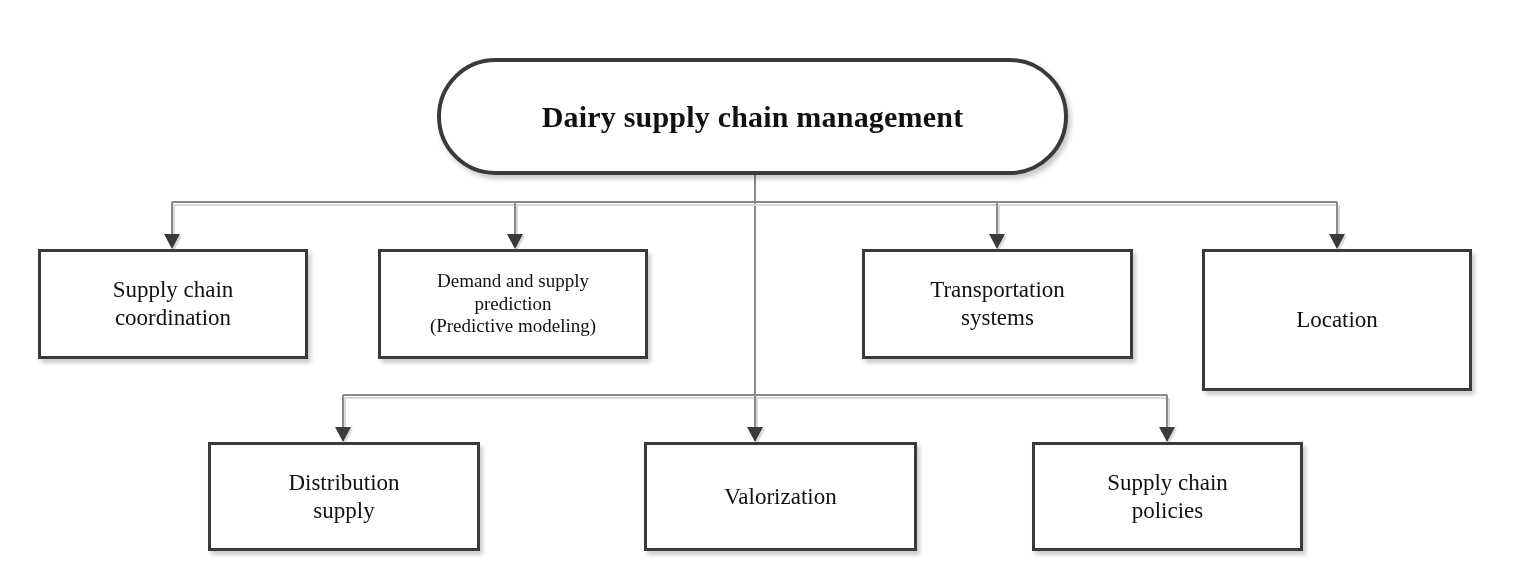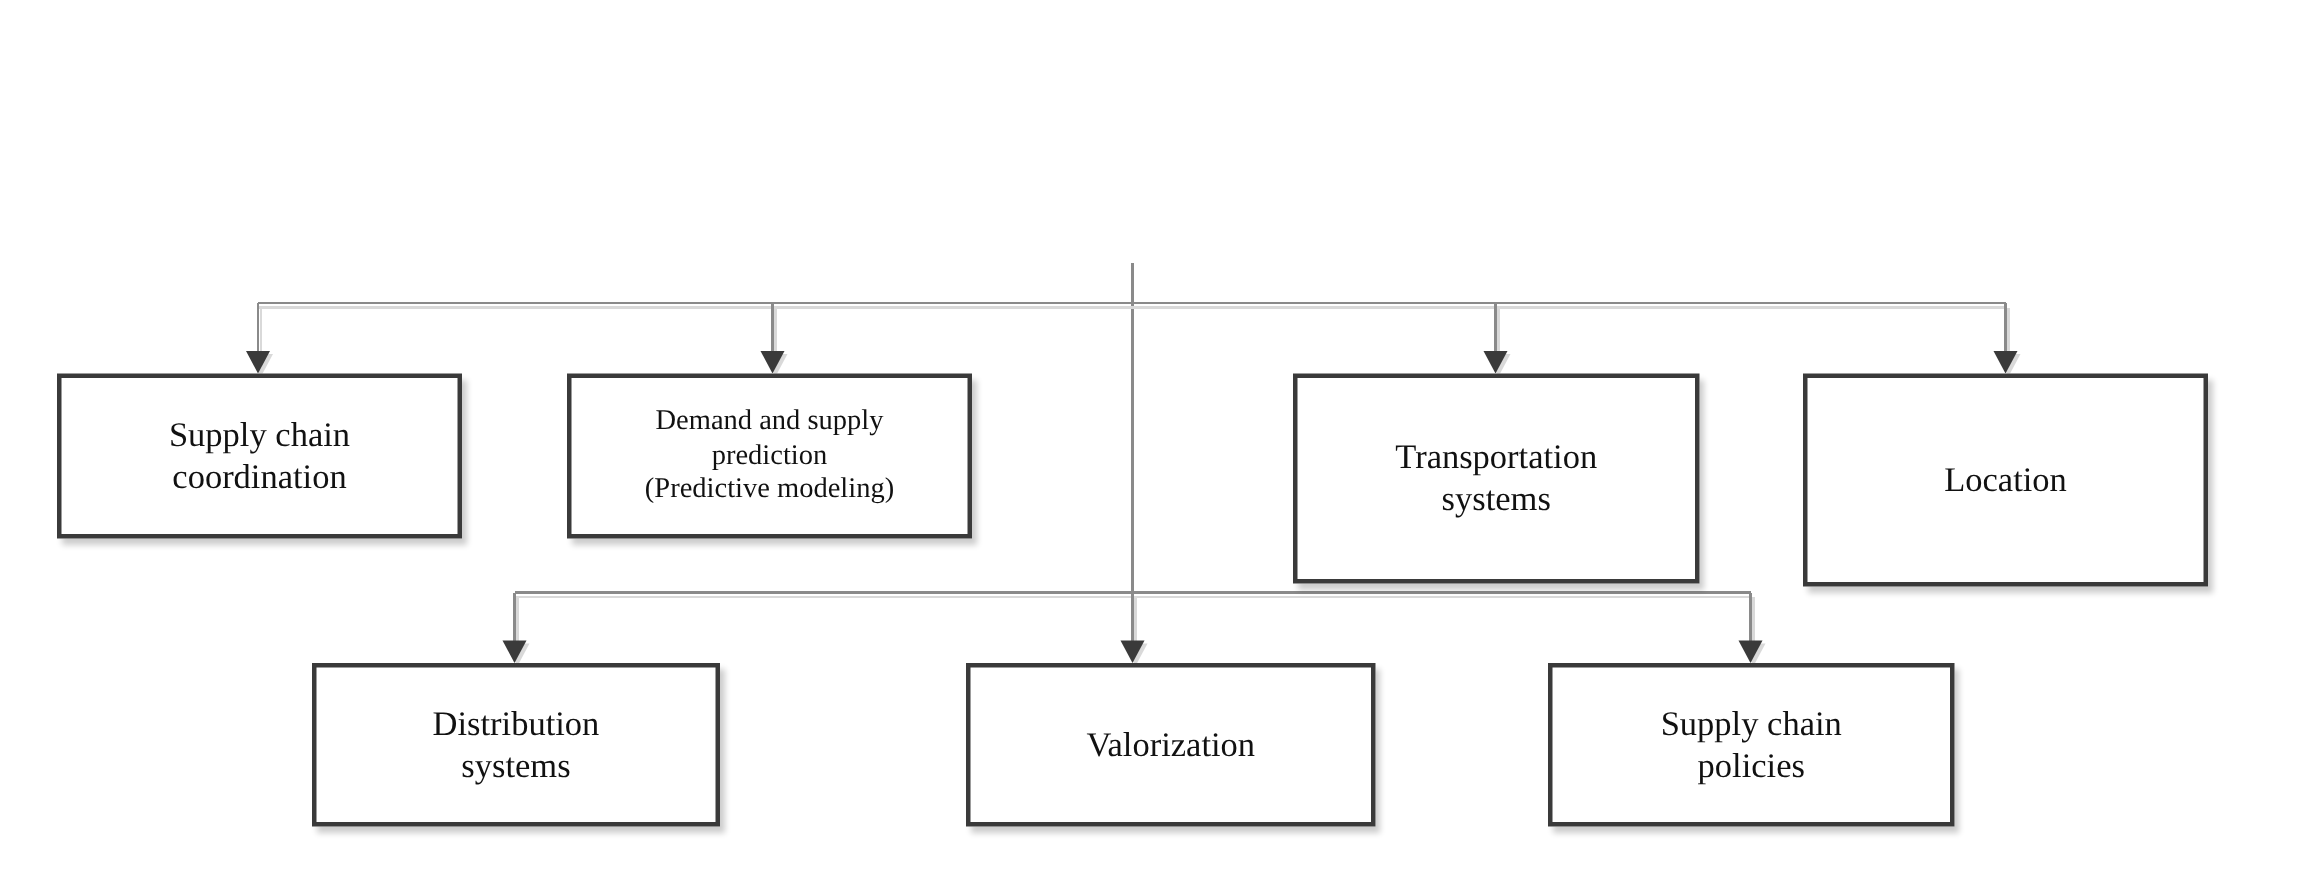--- a/index.html
+++ b/index.html
@@ -110,43 +110,46 @@
         <polygon points="1329,234 1345,234 1337,249" fill="#3a3a3a"></polygon>
         <polygon points="337,429 353,429 345,444" fill="#d9d9d9"></polygon>
         <polygon points="335,427 351,427 343,442" fill="#3a3a3a"></polygon>
         <polygon points="749,429 765,429 757,444" fill="#d9d9d9"></polygon>
         <polygon points="747,427 763,427 755,442" fill="#3a3a3a"></polygon>
         <polygon points="1161,429 1177,429 1169,444" fill="#d9d9d9"></polygon>
         <polygon points="1159,427 1175,427 1167,442" fill="#3a3a3a"></polygon>
       </g>
   </svg>
 
+  <div class="node root" id="node-root" style="left: 437px; top: 58px; width: 631px; height: 117px;">
+    <span class="label">Dairy supply chain management</span>
+  </div>
 
   <div id="nodes-level2">
       <div class="node box" style="left: 38px; top: 249px; width: 270px; height: 110px;">
         <span class="label">Supply chain
 coordination</span>
       </div>
       <div class="node box small" style="left: 378px; top: 249px; width: 270px; height: 110px; justify-content: flex-end;">
         <span class="label">Demand and supply
 prediction
 (Predictive modeling)</span>
       </div>
-      <div class="node box" style="left: 862px; top: 249px; width: 271px; height: 140px;">
+      <div class="node box" style="left: 862px; top: 249px; width: 271px; height: 110px;">
         <span class="label">Transportation
 systems</span>
       </div>
       <div class="node box" style="left: 1202px; top: 249px; width: 270px; height: 142px;">
         <span class="label">Location</span>
       </div>
     </div>
   <div id="nodes-level3">
       <div class="node box" style="left: 208px; top: 442px; width: 272px; height: 109px;">
         <span class="label">Distribution
-systems</span>
+supply</span>
       </div>
       <div class="node box" style="left: 620px; top: 442px; width: 273px; height: 109px; margin-left: 24px;">
         <span class="label">Valorization</span>
       </div>
       <div class="node box" style="left: 1032px; top: 442px; width: 271px; height: 109px;">
         <span class="label">Supply chain
 policies</span>
       </div>
     </div>
 

